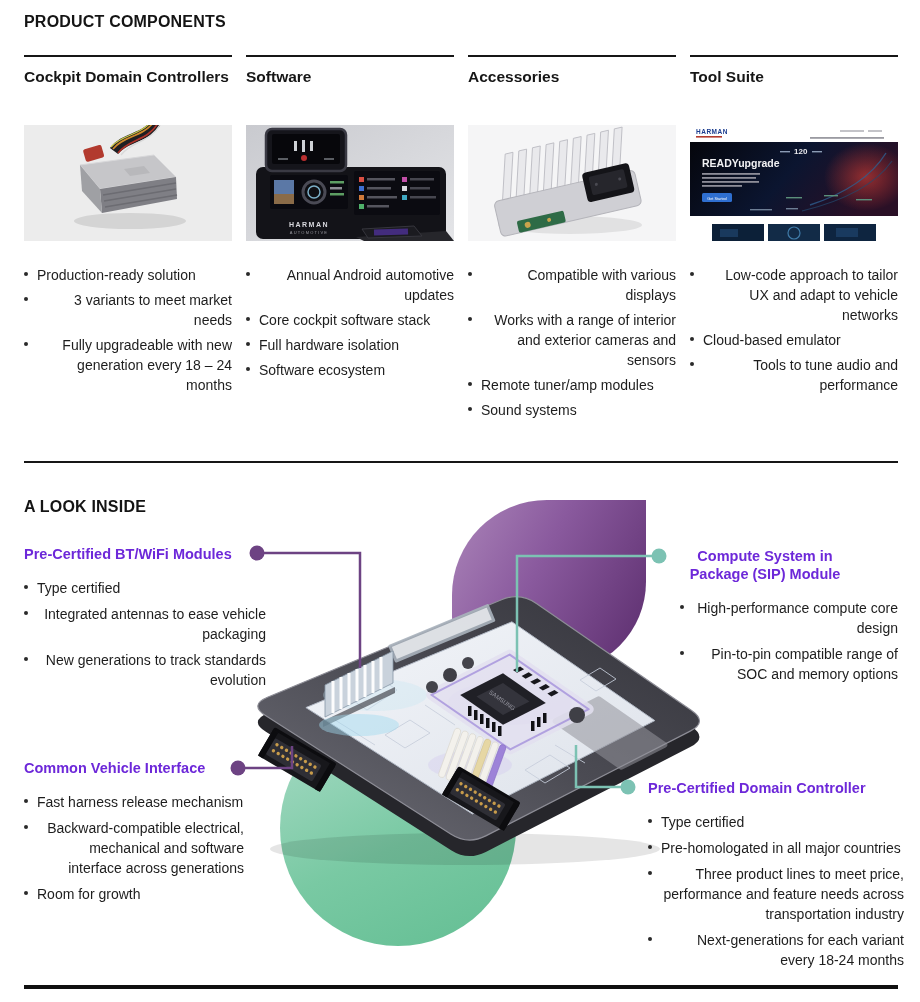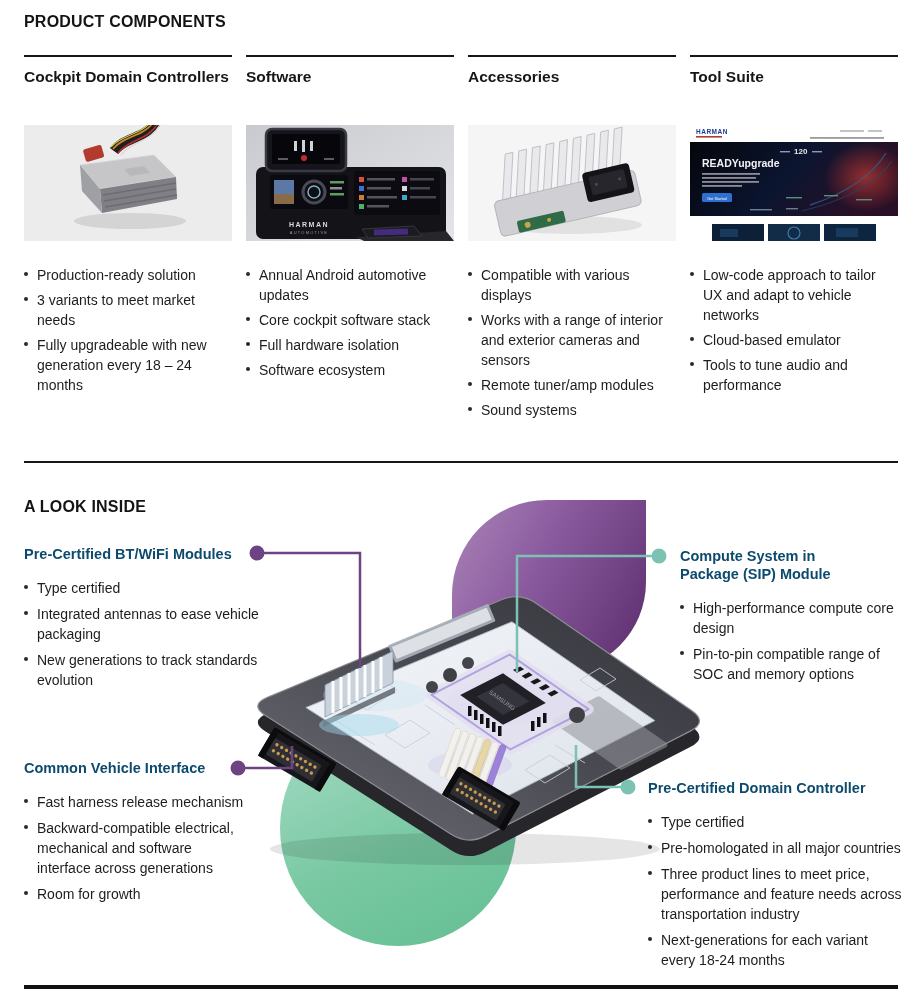--- a/index.html
+++ b/index.html
@@ -12,40 +12,40 @@
   #product-components-title { left:24px; top:13px; }
   #look-inside-title { left:24px; top:498px; }
 
   
   .columns { position:absolute; left:24px; top:55px; width:874px; display:grid; grid-template-columns:repeat(4,1fr); column-gap:14px; }
   .col-rule { border-top:2px solid #161616; height:0; }
   .col-title { margin:10px 0 18px; font-size:15.5px; font-weight:bold; line-height:19px; height:40px; color:#161616; }
   .col-image { position:relative; height:116px; overflow:hidden; }
   .col-image svg { display:block; }
   ul.bullets { list-style:none; margin:24px 0 0; padding:0; }
-  ul.bullets li { display:flex; gap:9px; margin-bottom:5px; font-size:14px; line-height:20px; color:#1d1d1d; }
+  ul.bullets li { display:flex; gap:9px; margin-bottom:5px; font-size:14px; line-height:20px; color:#1d1d1d;text-align:right; }
   ul.bullets .dot { flex:0 0 auto; width:4px; height:4px; border-radius:50%; background:#2a2a2a; margin-top:7px; }
 
   
   .divider { position:absolute; left:24px; top:461px; width:874px; border-top:2px solid #161616; height:0; }
   .blob { position:absolute; left:452px; top:500px; width:194px; height:172px; z-index:1;
           background:linear-gradient(118deg,#ab85b9 0%, #8a5a9e 42%, #5a2c6c 100%);
           border-radius:95px 0 90px 55px; }
   .green-circle { position:absolute; left:280px; top:710px; width:236px; height:236px; border-radius:50%; z-index:1;
           background:linear-gradient(155deg,#abdcc8 0%, #79c9a3 55%, #63be93 100%); }
   #device { position:absolute; left:225px; top:575px; z-index:2; }
   #callout-lines { position:absolute; left:0; top:0; z-index:4; pointer-events:none; }
 
   .callout { position:absolute; z-index:5; }
-  .callout h3 { margin:0 0 6px; font-size:14.5px; font-weight:bold; line-height:18px; color:#0c4a6e; }
+  .callout h3 { margin:0 0 6px; font-size:14.5px; font-weight:bold; line-height:18px; color:#6d28d9; }
   .callout ul.bullets { margin-top:15px; }
   .callout ul.bullets li { margin-bottom:6px; }
   #callout-bt  { left:24px;  top:545px; width:242px; }
   #callout-sip { left:680px; top:547px; width:218px; }
-  #callout-sip h3 { max-width:170px; }
+  #callout-sip h3 { max-width:170px;text-align:center; }
   #callout-cvi { left:24px;  top:759px; width:220px; }
   #callout-pdc { left:648px; top:779px; width:256px; }
 
   .footer-rule { position:absolute; left:24px; top:985px; width:874px; height:1px;
                  border-top:2px solid #101010; border-bottom:2px solid #101010; background:#fff; }
 </style>
 </head>
 <body>
 
 <div class="page">

